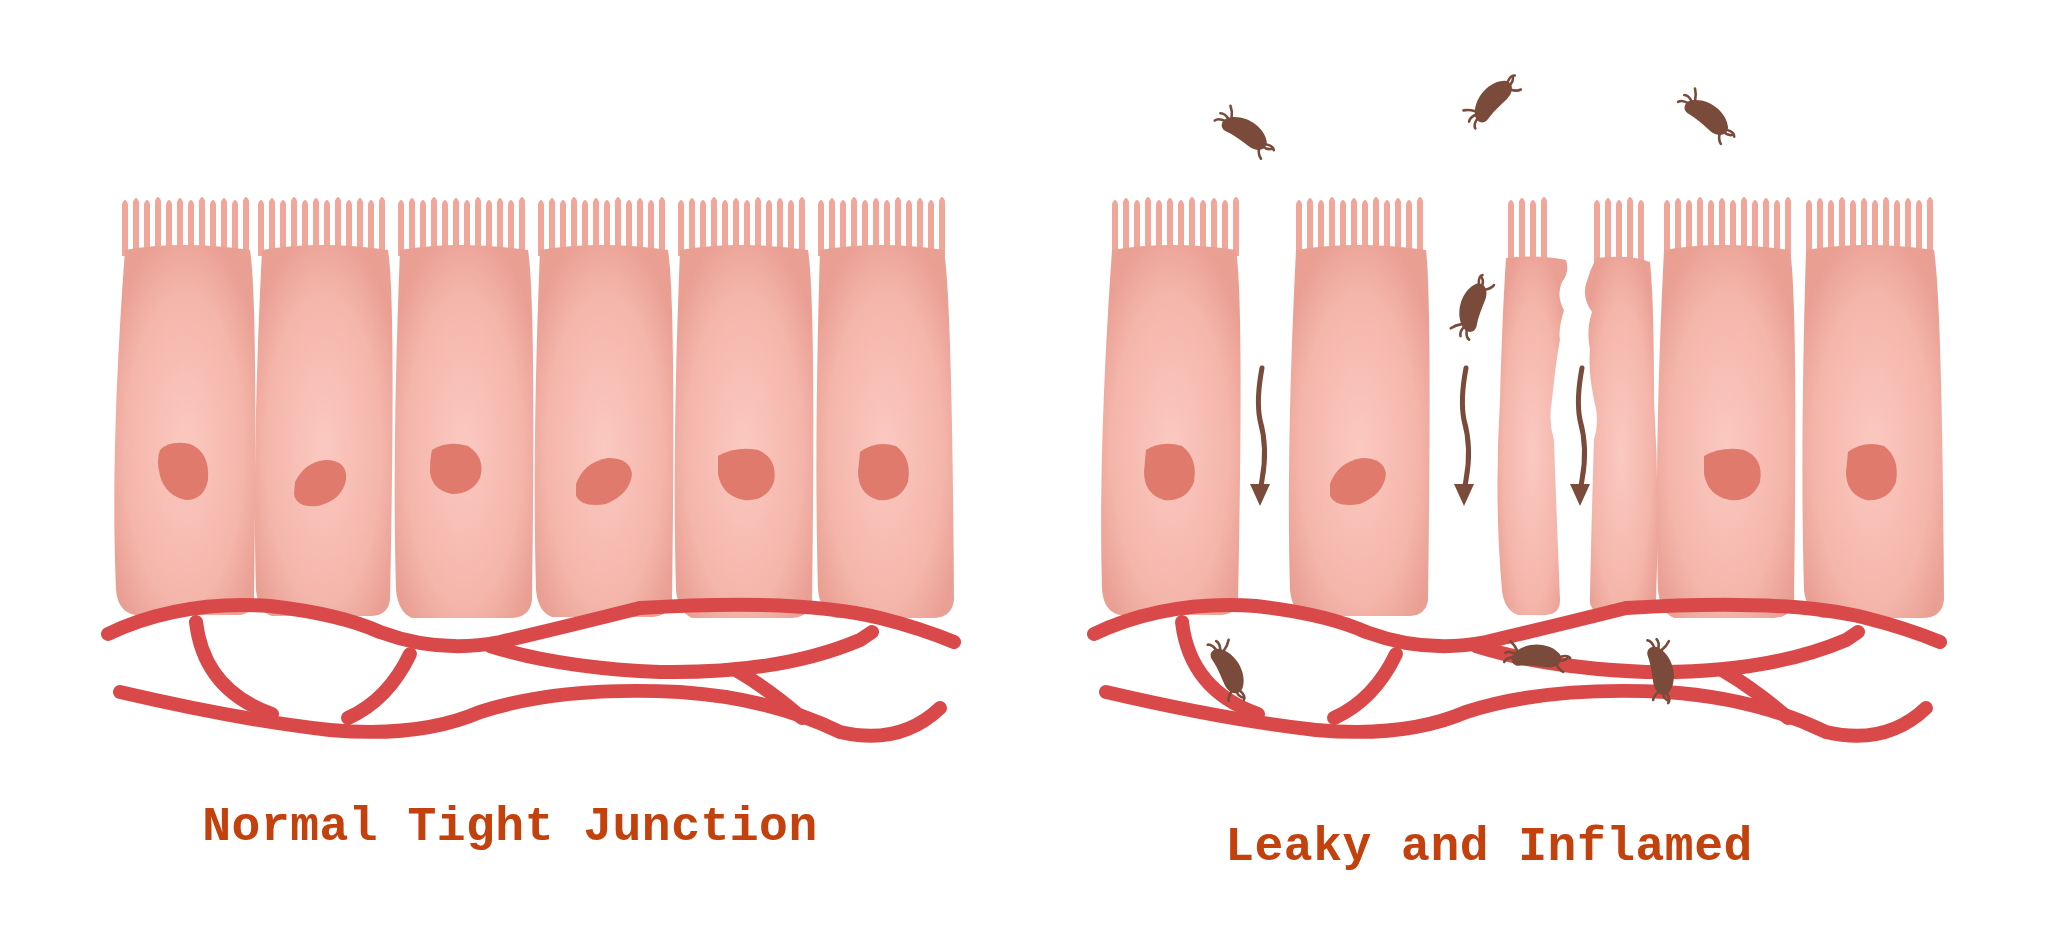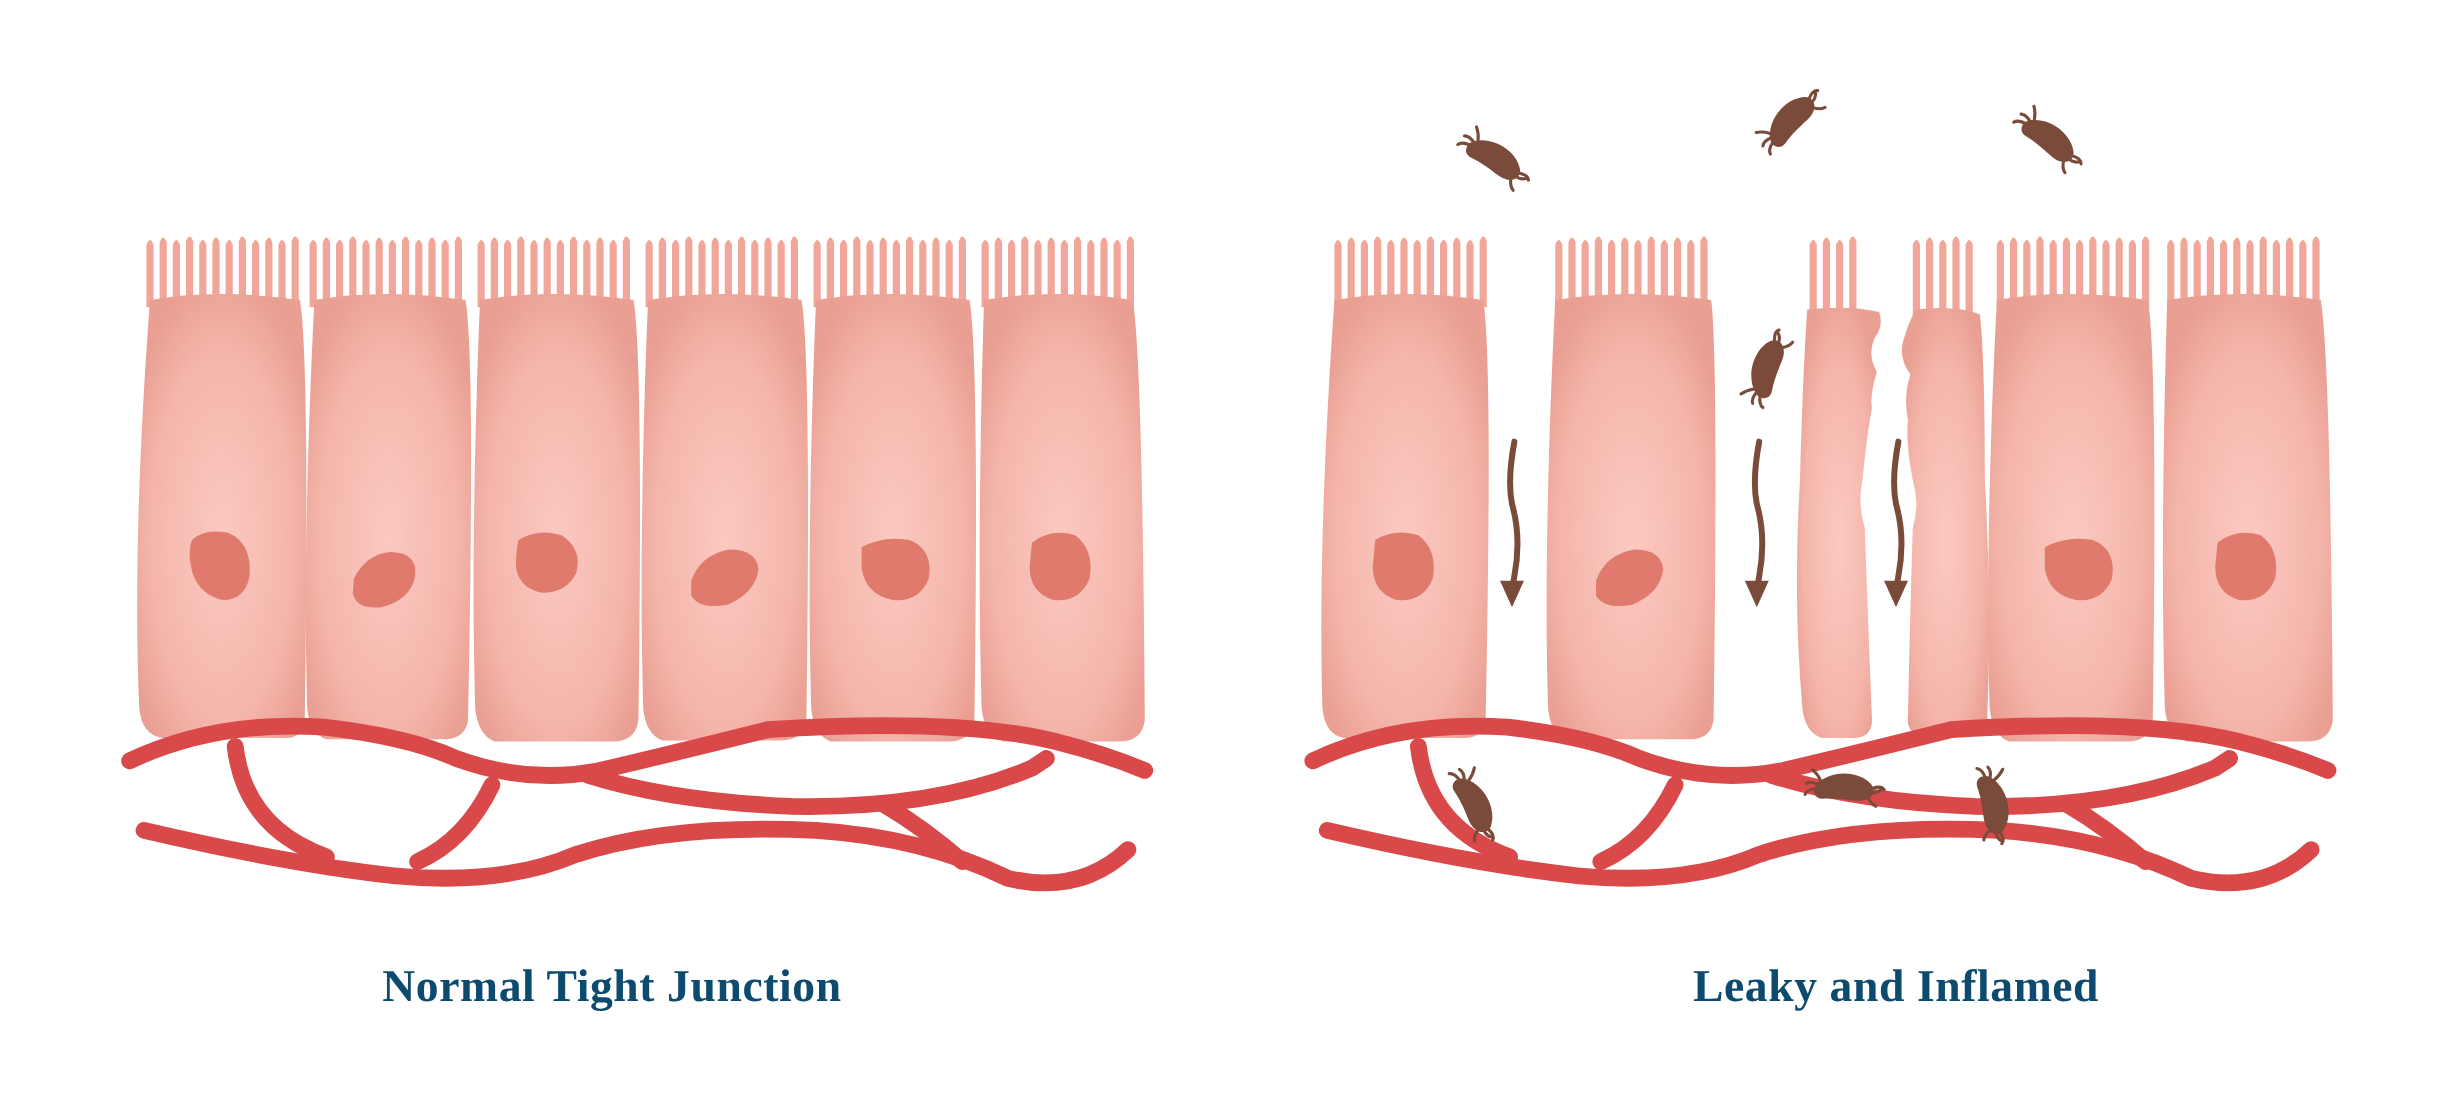--- a/index.html
+++ b/index.html
@@ -1,20 +1,20 @@
 <!DOCTYPE html>
 <html><head>
 <meta charset="utf-8">
 <style>
   html, body { margin:0; padding:0; background:#ffffff; }
   body { width:2048px; height:930px; position:relative; overflow:hidden; font-family:"DejaVu Sans", sans-serif; }
   svg.stage { position:absolute; left:0; top:0; }
   .caption {
-    position:absolute; top:800px; font-weight:bold; font-size:38px; color:#0c4a6e;
-    font-family:Liberation Serif, serif; letter-spacing:0.5px; white-space:nowrap;
+    position:absolute; top:800px; font-weight:bold; font-size:48px; color:#c2410c;
+    font-family:Liberation Mono, monospace; letter-spacing:0.5px; white-space:nowrap;
     transform:translateX(-50%);
   }
 </style>
 </head>
 <body>
 
 <svg class="stage" width="2048" height="930" viewBox="0 0 2048 930">
   <defs>
     <radialGradient id="cellGrad" cx="50%" cy="55%" r="60%">
       <stop offset="0%" stop-color="#fbc9c1"></stop>
@@ -158,13 +158,13 @@
       <use href="#bug" transform="translate(1708,118) rotate(30)"></use>
       <use href="#bug" transform="translate(1474,306) rotate(-80)"></use>
       <use href="#bug" transform="translate(1228,672) rotate(55)"></use>
       <use href="#bug" transform="translate(1538,658) rotate(-5)"></use>
       <use href="#bug" transform="translate(1660,672) rotate(70)"></use>
     </g>
   </g>
 </svg>
 
 <div class="caption" style="left:510px;">Normal Tight Junction</div>
-<div class="caption" style="left:1580px;">Leaky and Inflamed</div>
+<div class="caption" style="left:1489px;margin-top:20px;">Leaky and Inflamed</div>
 
 </body></html>

